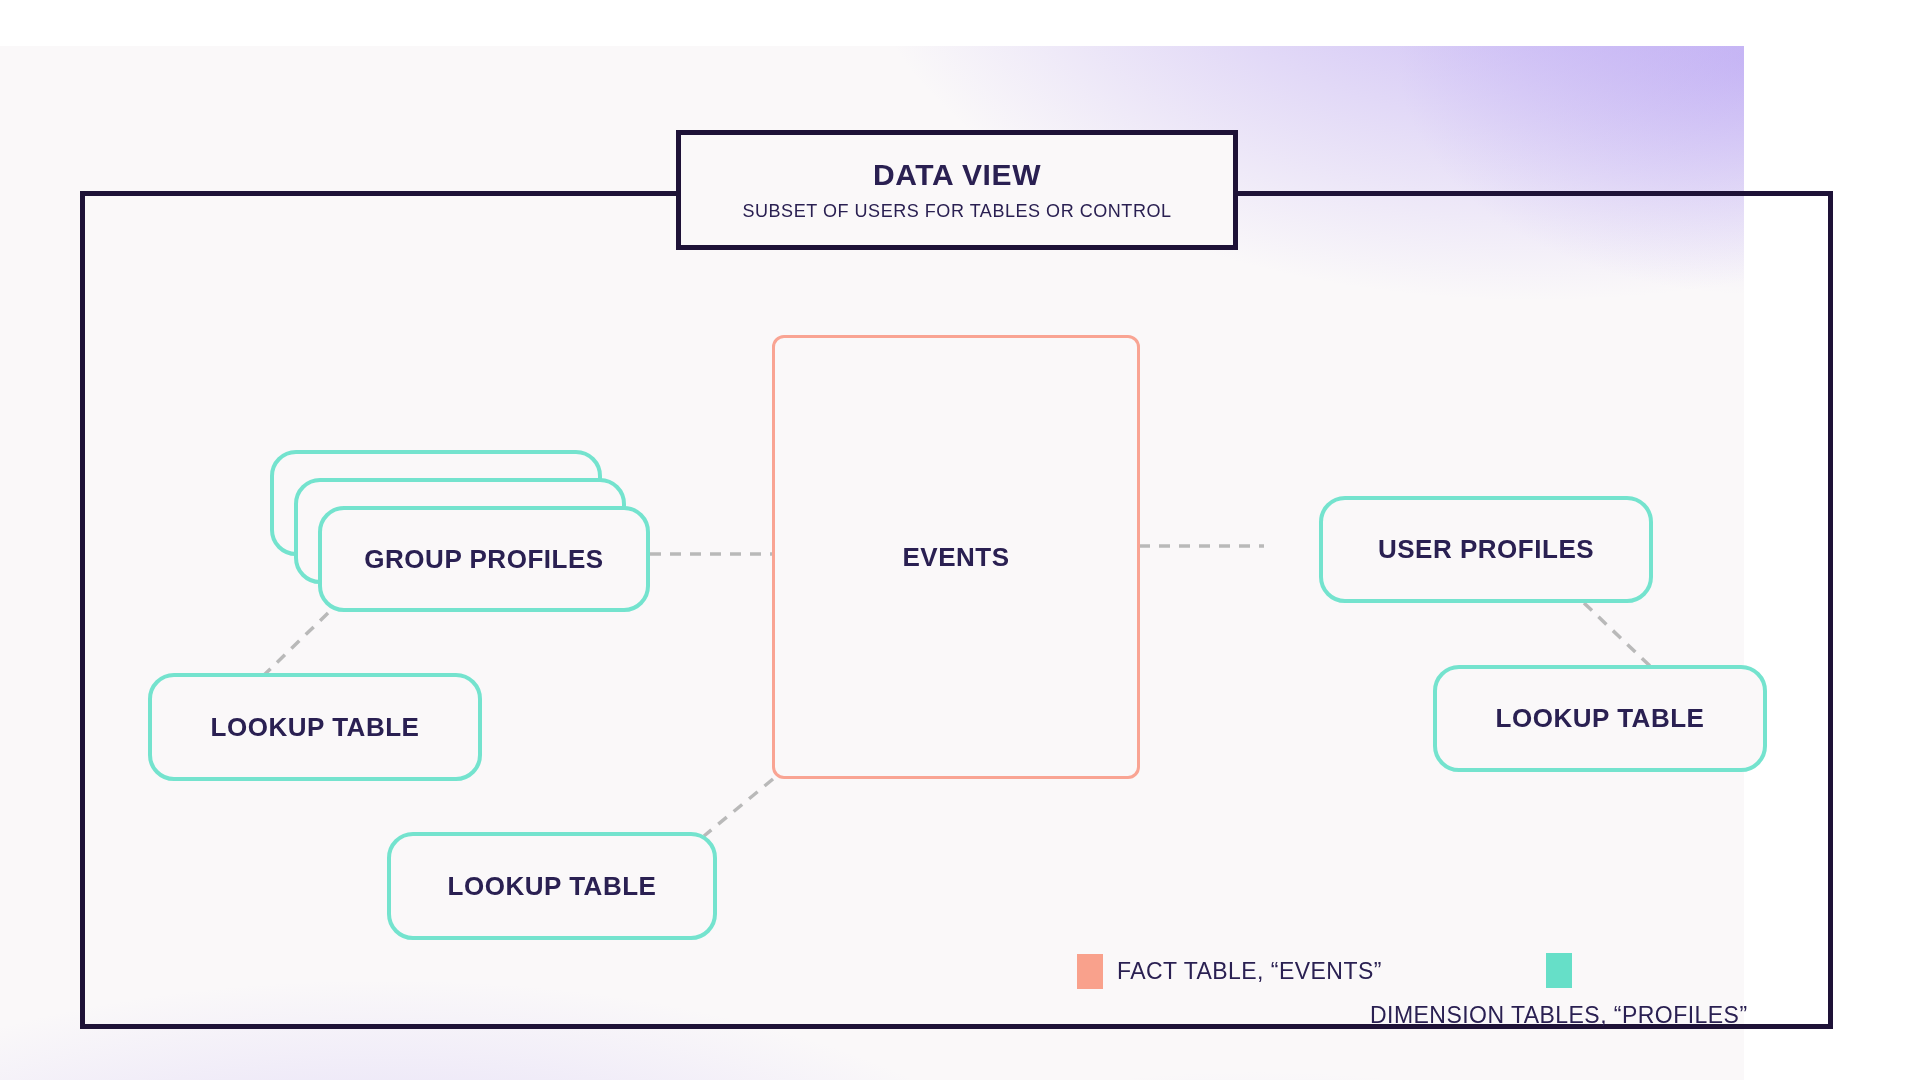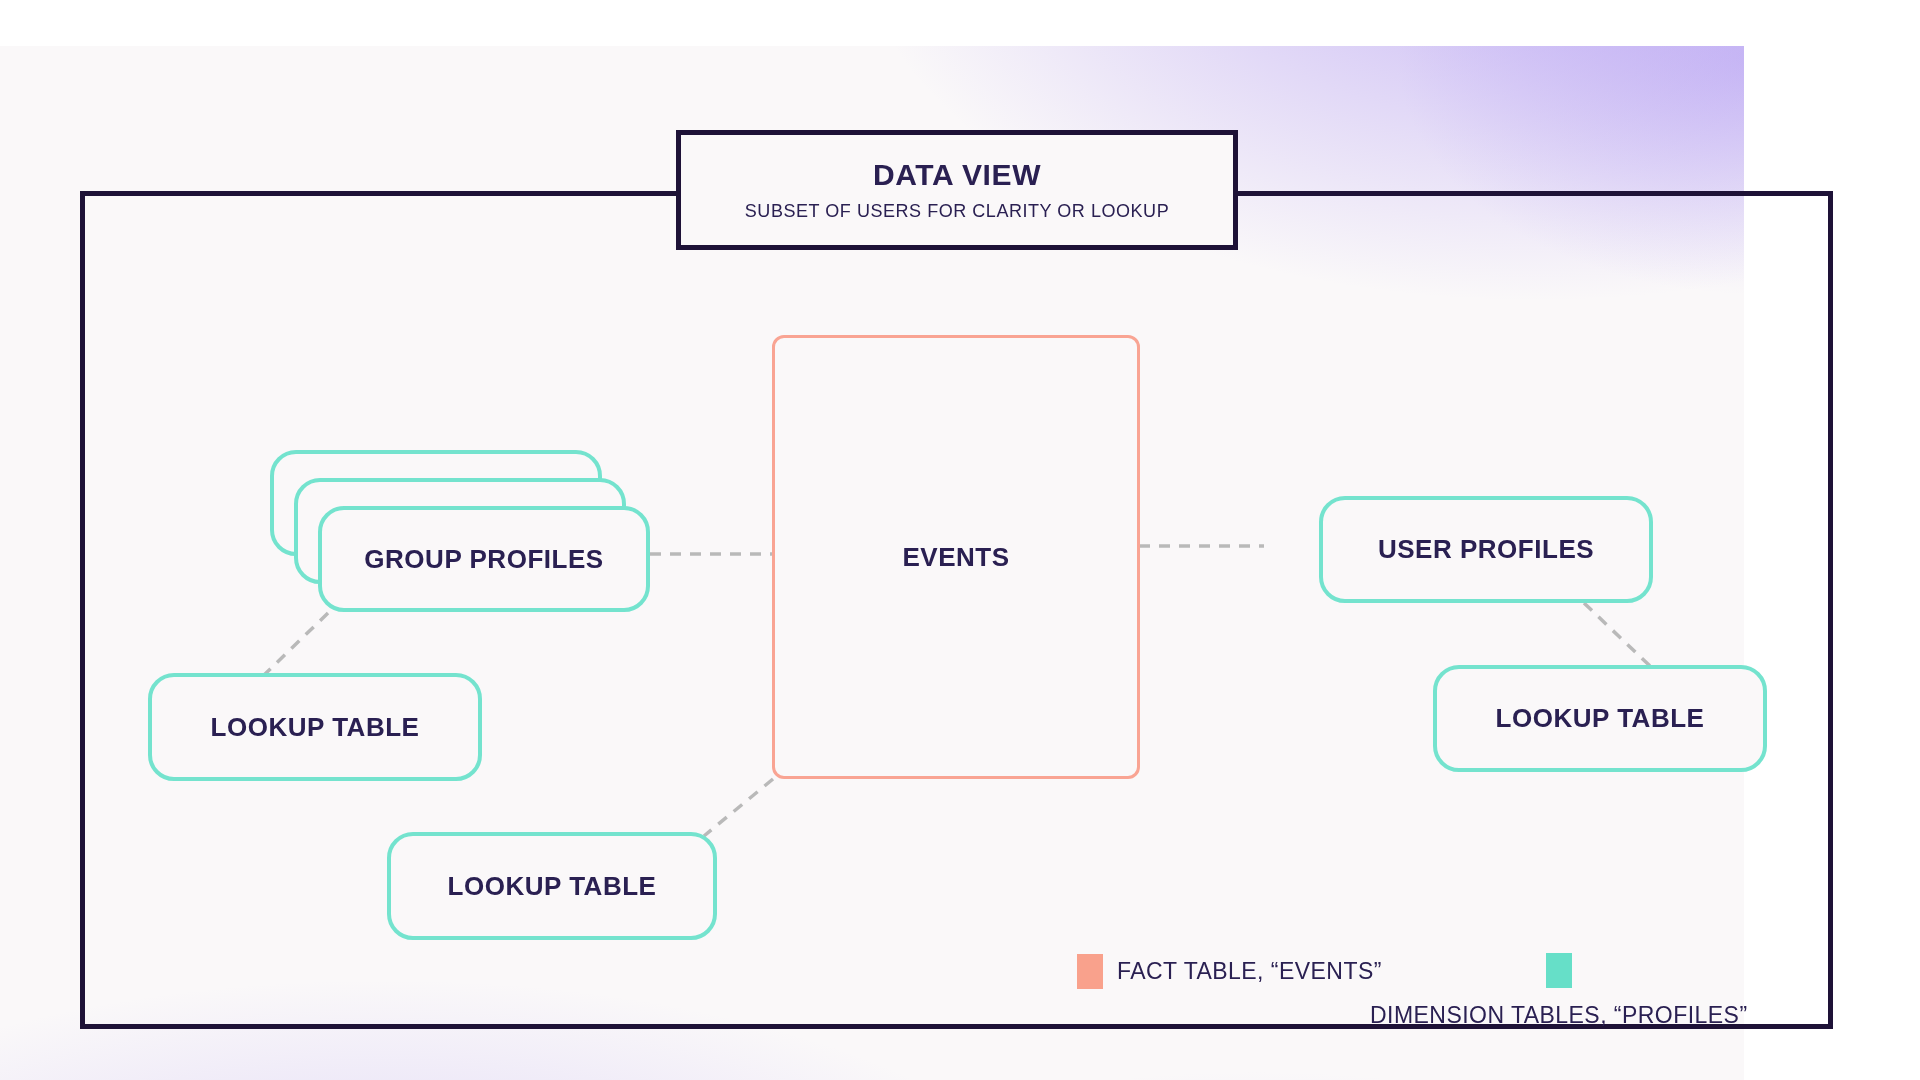--- a/index.html
+++ b/index.html
@@ -66,21 +66,21 @@
   <svg class="connectors" width="1920" height="1080" viewBox="0 0 1920 1080">
     <line x1="650" y1="508" x2="774" y2="508" stroke="#b9b9b9" stroke-width="3.5" stroke-dasharray="11 9"></line>
     <line x1="1139" y1="500" x2="1264" y2="500" stroke="#b9b9b9" stroke-width="3.5" stroke-dasharray="11 9"></line>
     <line x1="328" y1="567" x2="264" y2="629" stroke="#b9b9b9" stroke-width="3.5" stroke-dasharray="11 9"></line>
     <line x1="773" y1="733" x2="704" y2="790" stroke="#b9b9b9" stroke-width="3.5" stroke-dasharray="11 9"></line>
     <line x1="1584" y1="557" x2="1651" y2="621" stroke="#b9b9b9" stroke-width="3.5" stroke-dasharray="11 9"></line>
   </svg>
 
   <div class="title-box">
     <div class="title">DATA VIEW</div>
-    <div class="subtitle">SUBSET OF USERS FOR CLARITY OR LOOKUP</div>
+    <div class="subtitle">SUBSET OF USERS FOR TABLES OR CONTROL</div>
   </div>
 
   <div class="node fact" style="left:772px;top:289px;width:368px;height:444px;">
     <span>EVENTS</span>
   </div>
 
   <div class="stack-card" style="left:270px;top:404px;width:332px;height:106px;"></div>
   <div class="stack-card" style="left:294px;top:432px;width:332px;height:106px;"></div>
   <div class="node dim" style="left:318px;top:460px;width:332px;height:106px;">
     <span>GROUP PROFILES</span>

